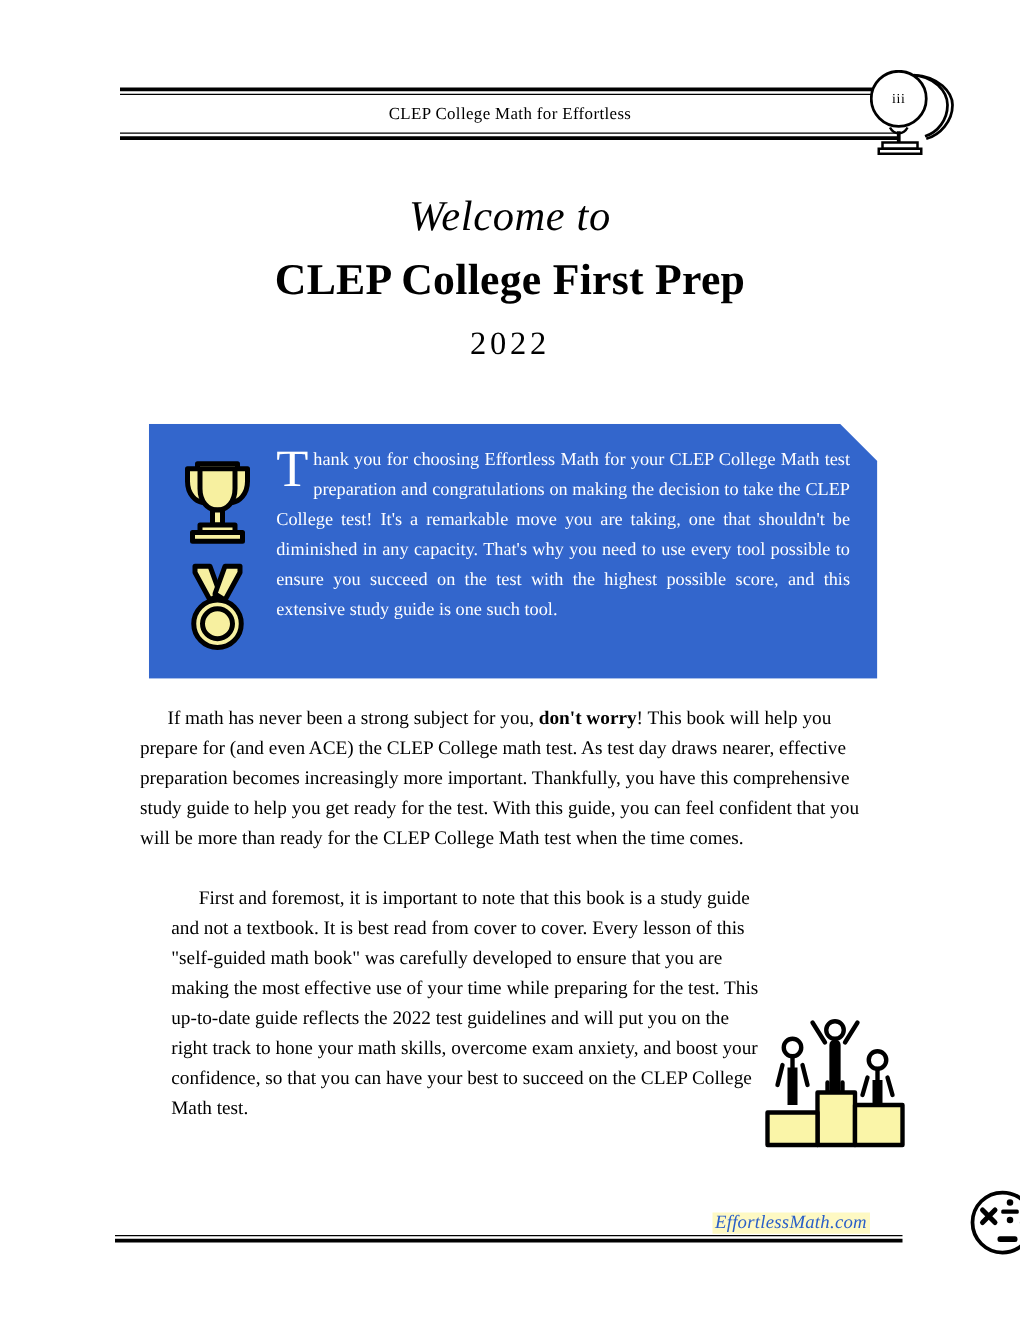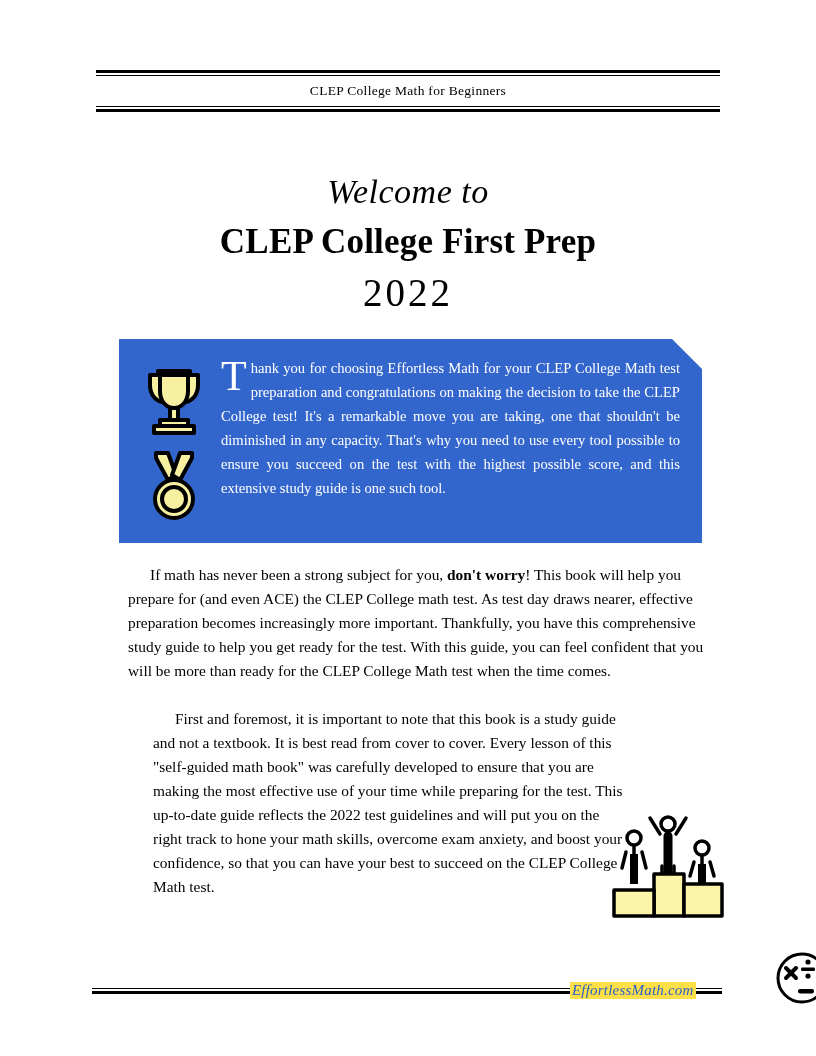--- a/index.html
+++ b/index.html
@@ -59,38 +59,38 @@
     align-items: center;
     justify-content: center;
     font-size: 11px;
     letter-spacing: 0.5px;
   }
 
   
   .title-block {
     position: absolute;
     left: 96px;
-    top: 168px;
+    top: 150px;
     width: 624px;
     text-align: center;
   }
   .title-welcome {
     font-style: italic;
     font-size: 34px;
     line-height: 48px;
     letter-spacing: 0.5px;
   }
   .title-main {
     font-weight: bold;
     font-size: 35px;
     line-height: 52px;
     letter-spacing: 0.2px;
   }
   .title-year {
-    font-size: 39px;
+    font-size: 26px;
     line-height: 50px;
     letter-spacing: 3px;
     text-align: center;
   }
 
   
   .callout {
     position: absolute;
     left: 119px;
     top: 339px;
@@ -128,21 +128,21 @@
     float: left;
     font-size: 42px;
     line-height: 34px;
     padding: 3px 4px 0 0;
     color: #ffffff;
   }
 
   
   .body-col {
     position: absolute;
-    left: 128px;
+    left: 112px;
     top: 563px;
     width: 578px;
   }
   .para {
     font-size: 15.4px;
     line-height: 24px;
     text-indent: 22px;
     margin: 0;
     text-align: left;
   }
@@ -172,48 +172,62 @@
   .footer .rule-thick-bot { height: 3px; background: #000; width: 100%; }
   .footer-brand {
     position: absolute;
     left: 478px;
     top: -18px;
     font-style: italic;
     font-size: 15px;
     color: #2a5fc8;
     letter-spacing: 0.2px;
     white-space: nowrap;
-    background: #fde047;
+    background: #fef9c3;
     padding: 0 2px;
-    margin-top: 12px;
   }
   .footer-logo {
     position: absolute;
     left: 680px;
     top: -40px;
     width: 60px;
     height: 60px;
   }
 </style>
 </head>
 <body>
 
 <div class="page">
 
   <div class="header">
     <div class="rule-thick"></div>
     <div class="rule-gap1"></div>
     <div class="rule-thin"></div>
 
-    <div class="header-title">CLEP College Math for Beginners</div>
+    <div class="header-title">CLEP College Math for Effortless</div>
 
     <div class="rule-thin"></div>
     <div class="rule-gap1"></div>
     <div class="rule-thick"></div>
 
+    <div class="header-globe">
+      <svg width="76" height="76" viewBox="0 0 76 76" aria-hidden="true">
+
+        <path d="M32 4 C52 4 62 18 62 28 C62 40 54 50 44 53" fill="none" stroke="#000" stroke-width="2.2"></path>
+        <path d="M35 4 C55 5 66 18 66 28 C66 41 56 52 45 55" fill="none" stroke="#000" stroke-width="2.2"></path>
+
+        <circle cx="23" cy="23" r="22" fill="#ffffff" stroke="#000" stroke-width="2.2"></circle>
+
+        <path d="M16 46 C19 52 27 52 30 46" fill="none" stroke="#000" stroke-width="2"></path>
+        <rect x="21.5" y="49" width="3" height="9" fill="#000"></rect>
+        <rect x="10" y="58" width="28" height="5" fill="#ffffff" stroke="#000" stroke-width="2"></rect>
+        <rect x="7" y="63" width="34" height="4" fill="#ffffff" stroke="#000" stroke-width="2"></rect>
+      </svg>
+      <div class="globe-num">iii</div>
+    </div>
   </div>
 
   <div class="title-block">
     <div class="title-welcome">Welcome to</div>
     <div class="title-main">CLEP College First Prep</div>
     <div class="title-year">2022</div>
   </div>
 
   <div class="callout" style="background: rgb(51, 102, 204);">
     <div class="callout-icons">

